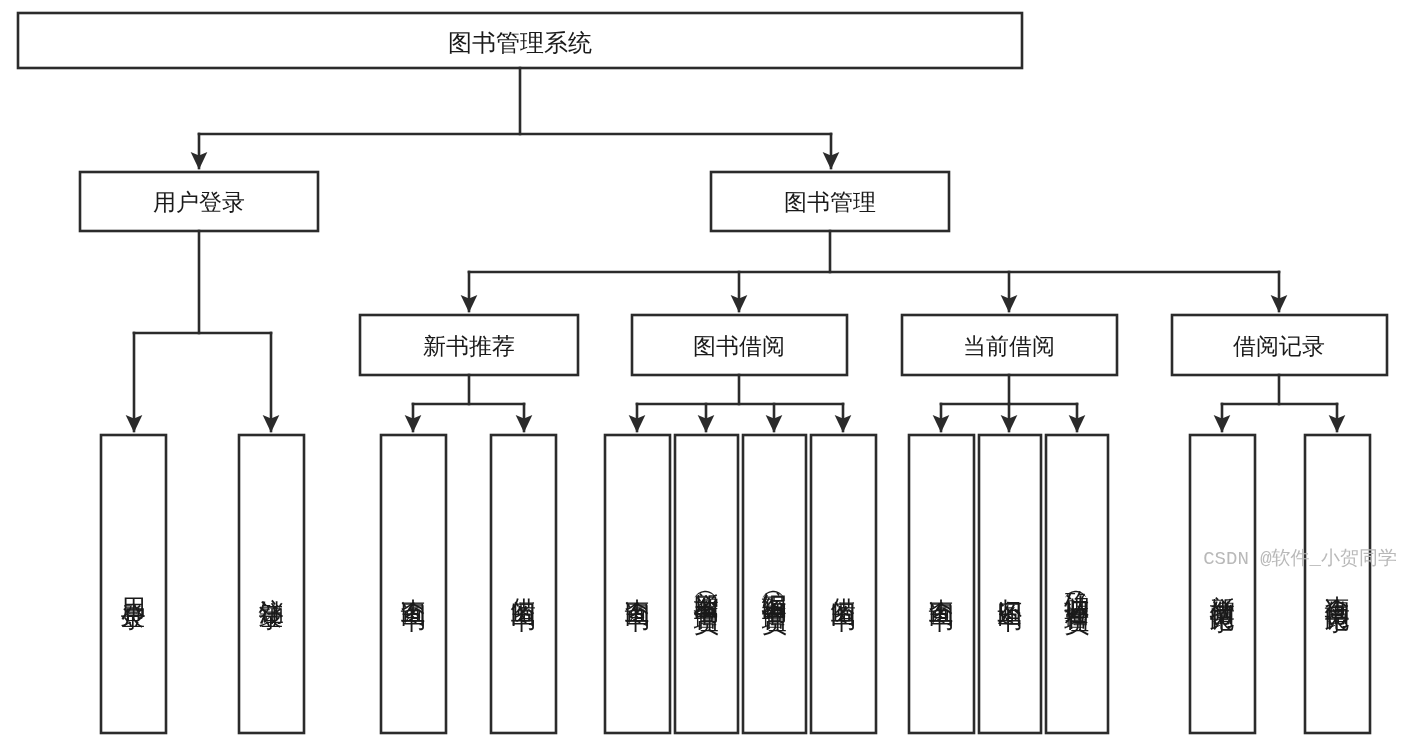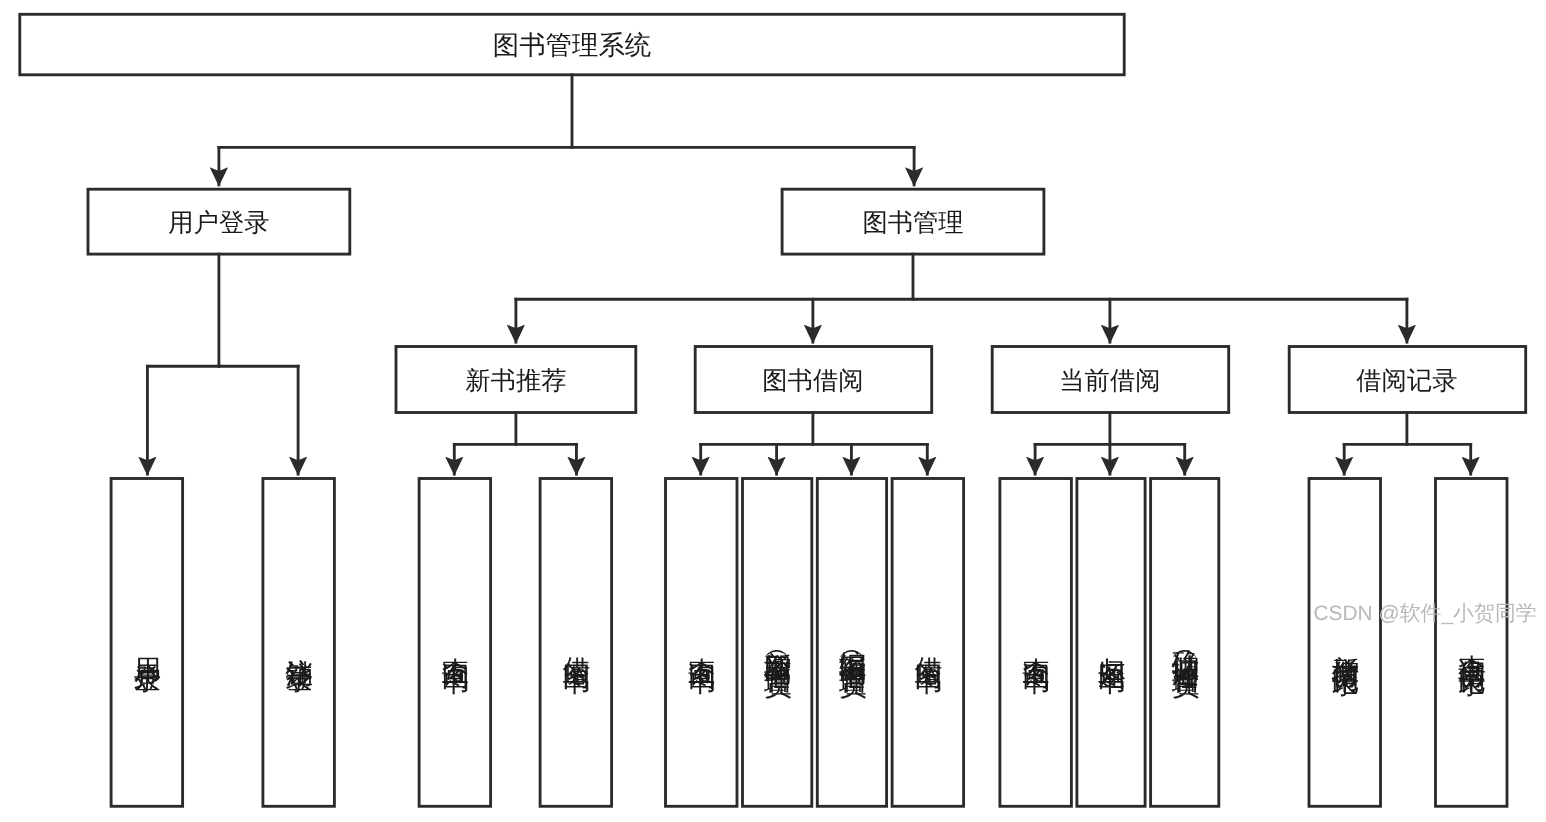--- a/index.html
+++ b/index.html
@@ -61,21 +61,21 @@
     white-space: nowrap;
     display: flex;
     align-items: center;
     justify-content: center;
     pointer-events: none;
   }
   .watermark {
     position: absolute;
     right: 8px;
     bottom: 4px;
-    font-family: Liberation Sans, sans-serif;
+    font-family: Liberation Mono, monospace;
     font-size: 19px;
     color: #b9b9b9;
     white-space: nowrap;
     user-select: none;
   }
 </style>
 </head>
 <body>
 
 <div id="diagram-root">

